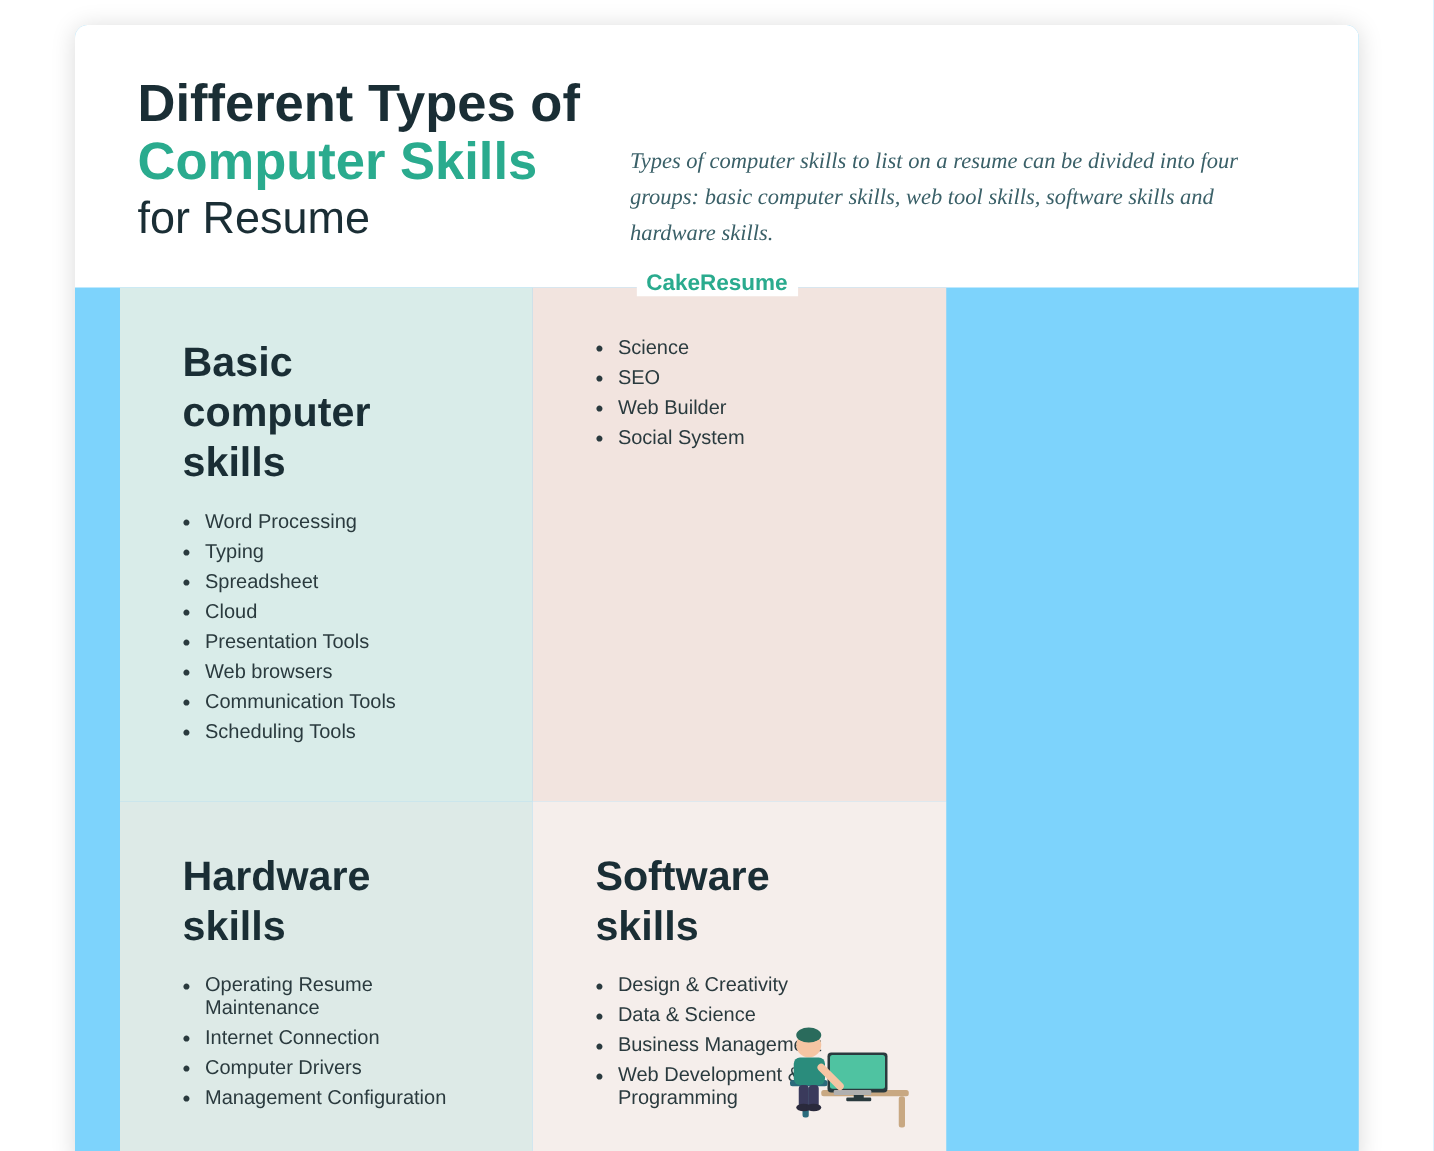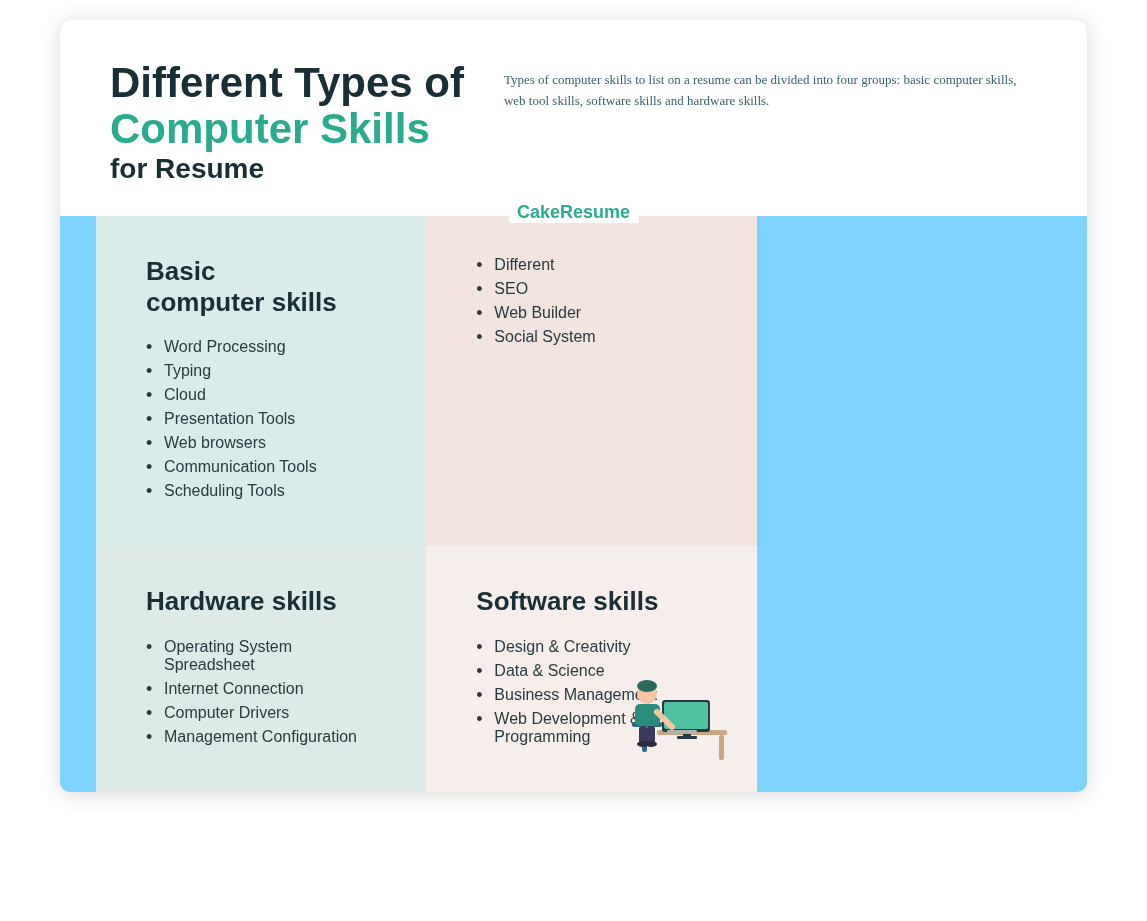--- a/index.html
+++ b/index.html
@@ -37,35 +37,37 @@
       font-family: Arial, sans-serif;
     }
     .title-line2 {
       font-size: 42px;
       font-weight: 800;
       color: #2aab8e;
       line-height: 1.1;
       font-family: Arial, sans-serif;
     }
     .title-line3 {
-      font-size: 28px;
-      font-weight: 700;
+      font-size: 36px;
+      font-weight: 400;
       color: #1a2e35;
       line-height: 1.2;
       font-family: Arial, sans-serif;
     }
     .desc-block {
       flex: 1;
       padding-top: 10px;
     }
     .desc-text {
-      font-size: 13px;
+      font-size: 18px;
       color: #3a6068;
+      font-style: italic;
       line-height: 1.6;
       font-family: Georgia, serif;
+      margin-top: 44px;
     }
     
     .grid {
       display: grid;
       grid-template-columns: 1fr 1fr 1fr;
       grid-template-rows: auto auto;
       padding-left: 36px;
     }
     .cell {
       padding: 40px 50px;
@@ -85,21 +87,21 @@
       grid-row: 2;
       grid-column: 1;
     }
     .cell-software {
       background: #f5eeeb;
       grid-row: 2;
       grid-column: 2;
       position: relative;
     }
     .cell-title {
-      font-size: 26px;
+      font-size: 33px;
       font-weight: 800;
       color: #1a2e35;
       margin-bottom: 20px;
       font-family: Arial, sans-serif;
       line-height: 1.2;
     }
     .skill-list {
       list-style: none;
       padding: 0;
     }
@@ -163,41 +165,42 @@
   </div>
 
   <div class="grid center-watermark">
     <div class="grid-watermark">CakeResume</div>
 
     <div class="cell cell-basic">
       <div class="cell-title">Basic<br>computer skills</div>
       <ul class="skill-list">
         <li>Word Processing</li>
         <li>Typing</li>
+        <li>Spreadsheet</li>
         <li>Cloud</li>
         <li>Presentation Tools</li>
         <li>Web browsers</li>
         <li>Communication Tools</li>
         <li>Scheduling Tools</li>
       </ul>
     </div>
 
     <div class="cell cell-web">
       <ul class="skill-list">
-        <li>Different</li>
+        <li>Science</li>
         <li>SEO</li>
         <li>Web Builder</li>
         <li>Social System</li>
       </ul>
     </div>
 
     <div class="cell cell-hardware">
       <div class="cell-title">Hardware skills</div>
       <ul class="skill-list">
-        <li>Operating System Spreadsheet</li>
+        <li>Operating Resume Maintenance</li>
         <li>Internet Connection</li>
         <li>Computer Drivers</li>
         <li>Management Configuration</li>
       </ul>
     </div>
 
     <div class="cell cell-software">
       <div class="cell-title">Software skills</div>
       <ul class="skill-list">
         <li>Design &amp; Creativity</li>

